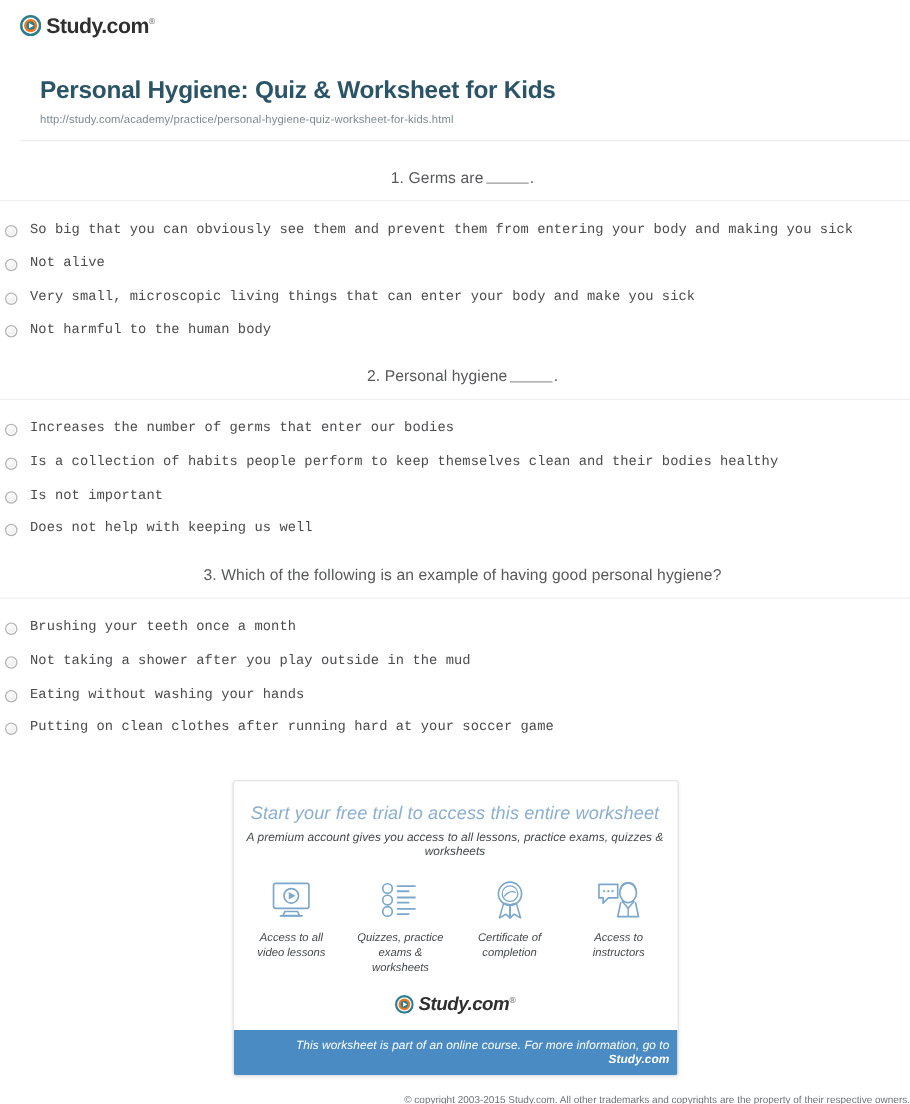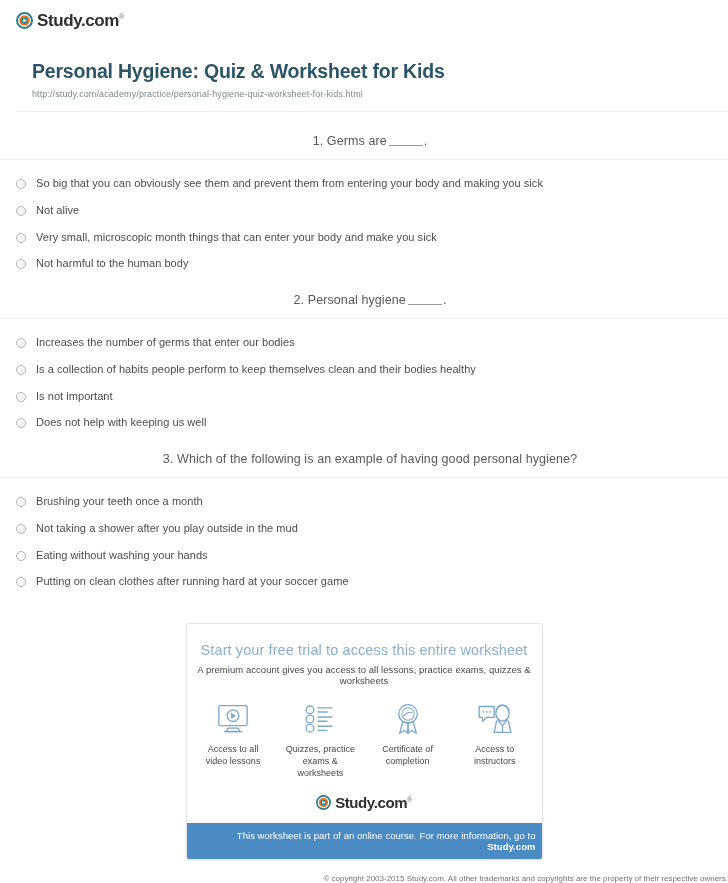--- a/index.html
+++ b/index.html
@@ -43,21 +43,21 @@
   .blank {
     display: inline-block; width: 34px;
     border-bottom: 1px solid #9a9a9a;
     margin: 0 1px -1px 2px;
   }
   .qrule { margin-top: 11px; border-top: 1px solid #f0f0f2; }
 
   .options { margin: 17px 0 0 0; padding: 0; list-style: none; }
   .option {
     display: flex; align-items: flex-start;
-    margin: 0 0 13px 0; padding-left: 16px;
+    margin: 0 0 13px 0; padding-left: 4px; font-family: Liberation Mono, monospace;
   }
   .option:last-child { margin-bottom: 0; }
   .radio {
     width: 10px; height: 10px; flex: 0 0 10px;
     margin: 2px 10px 0 0;
     border: 1px solid #b4b4b4; border-radius: 50%;
     background: radial-gradient(circle at 38% 34%, #fdfdfd 0%, #ebebeb 68%, #dcdcdc 100%);
     box-shadow: inset 0 0 0 1px #ffffff;
   }
   .opt-label {
@@ -67,20 +67,21 @@
 
   
   .promo-wrap { margin-top: 34px; display: flex; justify-content: center; }
   .promo {
     width: 357px;
     background: #ffffff;
     border: 1px solid #e2e4e6;
     border-radius: 3px;
     box-shadow: 0 1px 3px rgba(0,0,0,0.07);
     overflow: hidden;
+    font-style: italic;
   }
   .promo-head { padding: 18px 10px 0; text-align: center; }
   .promo-title {
     font-size: 14.5px; color: #8aafd0; font-weight: normal;
     letter-spacing: 0.1px;
   }
   .promo-sub {
     margin-top: 6px; font-size: 9.5px; color: #44484b;
     letter-spacing: 0.05px;
   }
@@ -148,21 +149,21 @@
           <li class="option">
             <span class="radio"></span>
             <span class="opt-label">So big that you can obviously see them and prevent them from entering your body and making you sick</span>
           </li>
           <li class="option">
             <span class="radio"></span>
             <span class="opt-label">Not alive</span>
           </li>
           <li class="option">
             <span class="radio"></span>
-            <span class="opt-label">Very small, microscopic month things that can enter your body and make you sick</span>
+            <span class="opt-label">Very small, microscopic living things that can enter your body and make you sick</span>
           </li>
           <li class="option">
             <span class="radio"></span>
             <span class="opt-label">Not harmful to the human body</span>
           </li>
         </ul>
       </div>
       <div class="qblock">
         <div class="qtext"><span>2.</span> <span>Personal hygiene</span><span class="blank"></span><span>.</span></div>
         <div class="qrule"></div>

